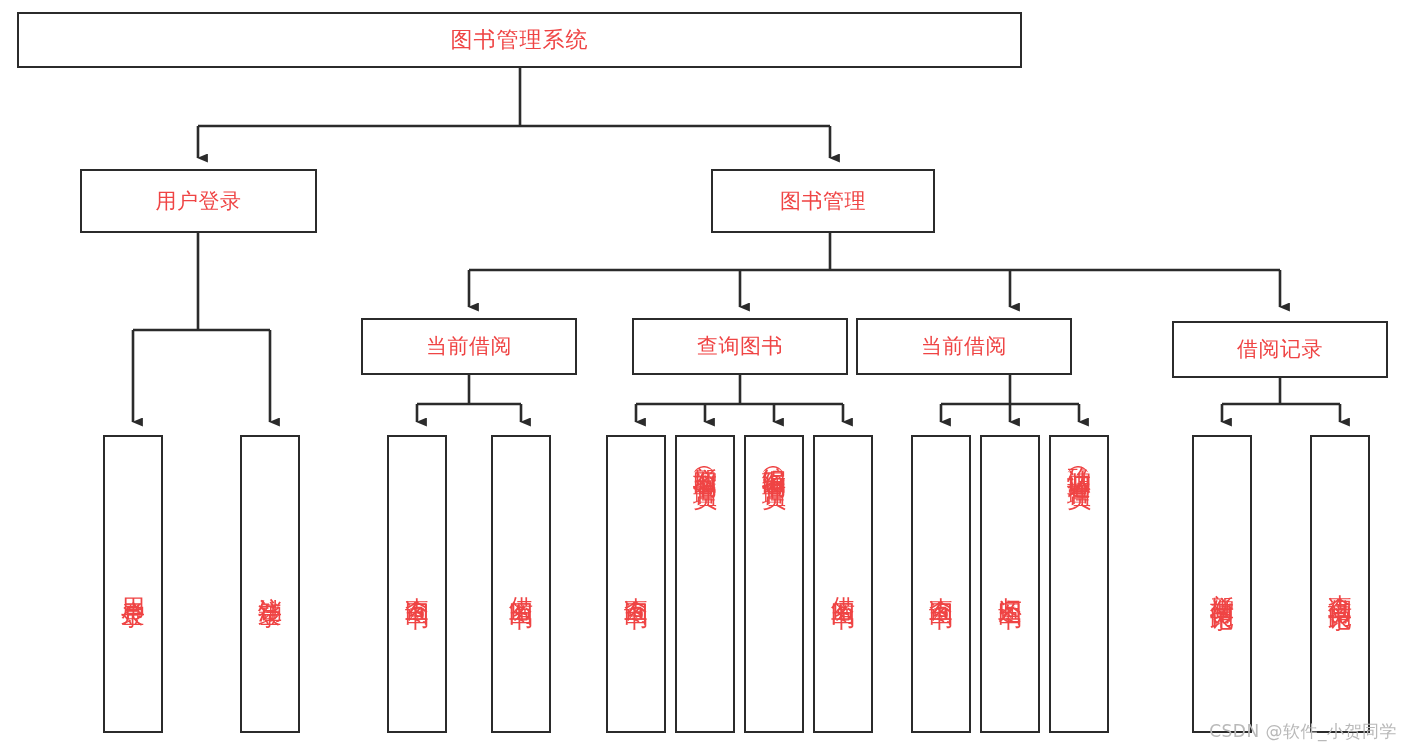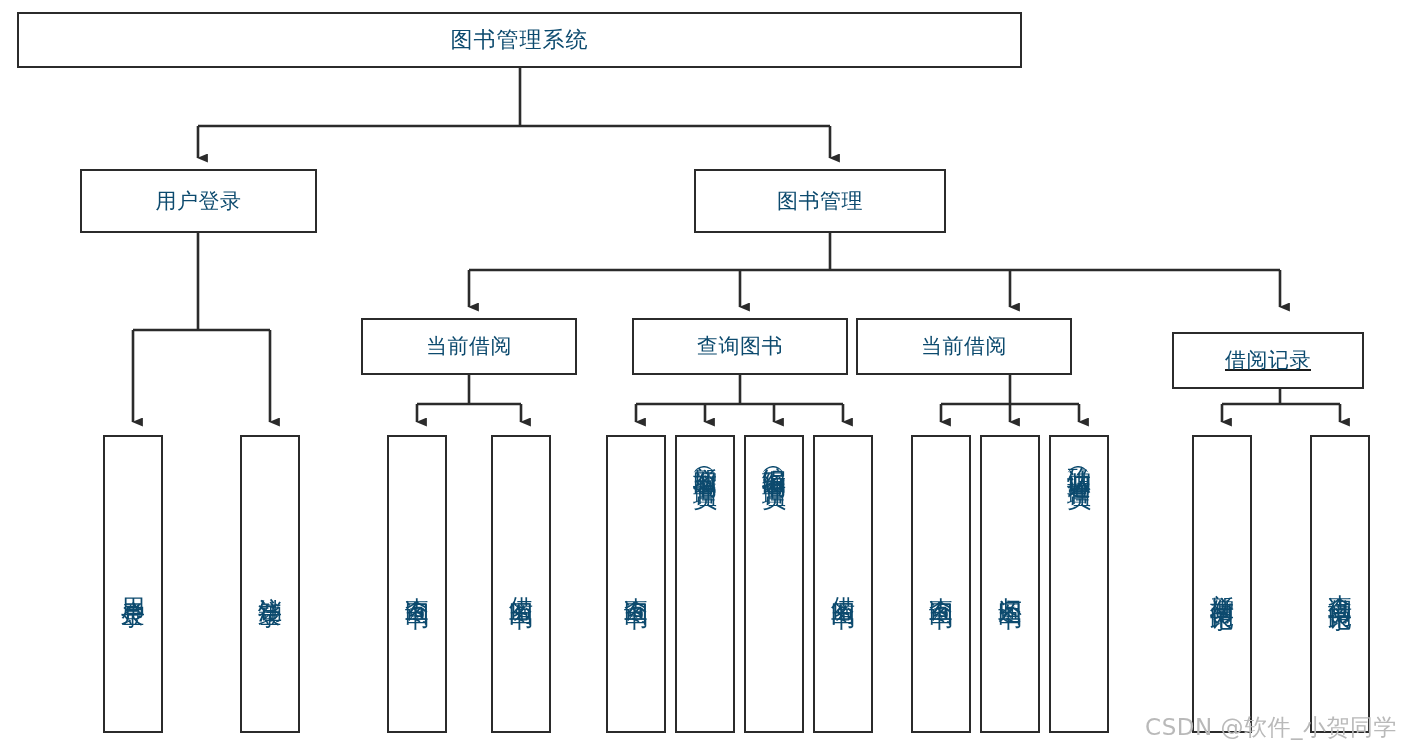--- a/index.html
+++ b/index.html
@@ -34,21 +34,21 @@
     display: flex;
     align-items: center;
     justify-content: center;
     color: #1a1a1a;
   }
   .node-label {
     display: block;
     text-align: left;
     line-height: 1.18;
     white-space: pre;
-    color: #0c4a6e;
+    color: #ef4444;
   }
   .node.horizontal .node-label {
     font-size: 21px;
     letter-spacing: 0.5px;
   }
   .node.root .node-label {
     font-size: 22px;
     letter-spacing: 1px;
   }
   .node.vertical {
@@ -65,21 +65,21 @@
     max-height: 278px;
   }
   .node.vertical.centered {
     align-items: center;
     padding-top: 0;
   }
   #watermark {
     position: absolute;
     right: 8px;
     bottom: 4px;
-    font-size: 23px;
+    font-size: 17px;
     color: #b9b9b9;
     letter-spacing: 0.5px;
     white-space: nowrap;
     font-family: "DejaVu Sans", "Liberation Sans", sans-serif;
   }
 </style>
 </head>
 <body>
 
 <div id="diagram-root">
@@ -136,37 +136,37 @@
   </svg>
 
   <div class="node root horizontal" style="left:17px; top:12px; width:1005px; height:56px;">
     <span class="node-label">图书管理系统</span>
   </div>
 
   <div class="node horizontal" style="left:80px; top:169px; width:237px; height:64px;">
     <span class="node-label">用户登录</span>
   </div>
 
-  <div class="node horizontal" style="left:694px; top:169px; width:252px; height:64px;">
+  <div class="node horizontal" style="left:711px; top:169px; width:224px; height:64px;">
     <span class="node-label">图书管理</span>
   </div>
 
   <div class="node horizontal" style="left:361px; top:318px; width:216px; height:57px;">
     <span class="node-label">当前借阅</span>
   </div>
 
   <div class="node horizontal" style="left:632px; top:318px; width:216px; height:57px;">
     <span class="node-label">查询图书</span>
   </div>
 
   <div class="node horizontal" style="left:856px; top:318px; width:216px; height:57px;">
     <span class="node-label">当前借阅</span>
   </div>
 
-  <div class="node horizontal" style="left:1172px; top:332px; width:192px; height:57px;text-decoration:underline;">
+  <div class="node horizontal" style="left:1172px; top:321px; width:216px; height:57px;">
     <span class="node-label">借阅记录</span>
   </div>
 
   <div class="node vertical centered" style="left:103px; top:435px; width:60px; height:298px;">
     <span class="node-label">用户登录</span>
   </div>
 
   <div class="node vertical centered" style="left:240px; top:435px; width:60px; height:298px;">
     <span class="node-label">注销登录</span>
   </div>

